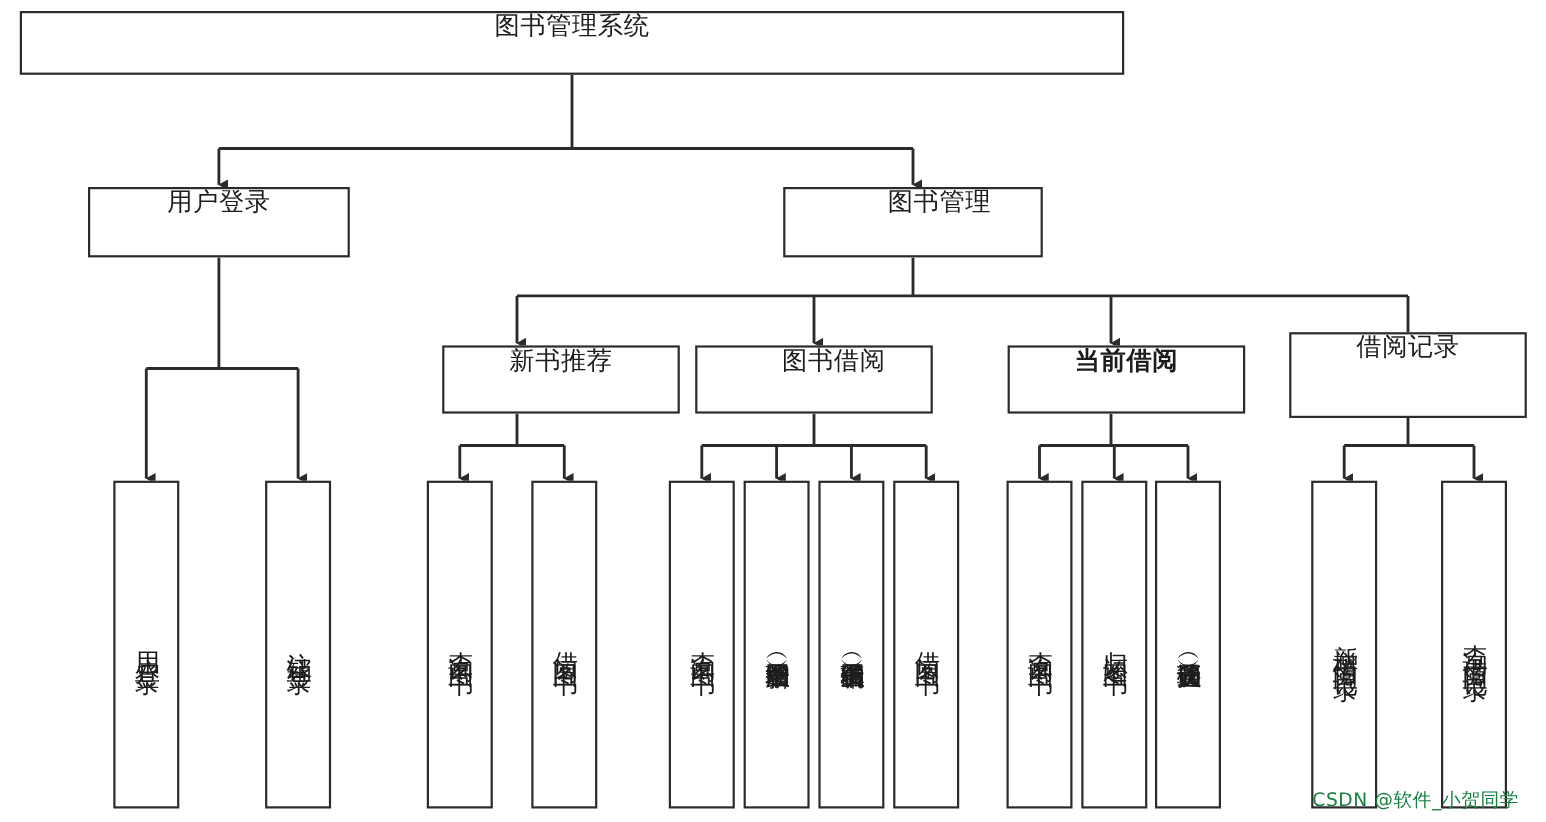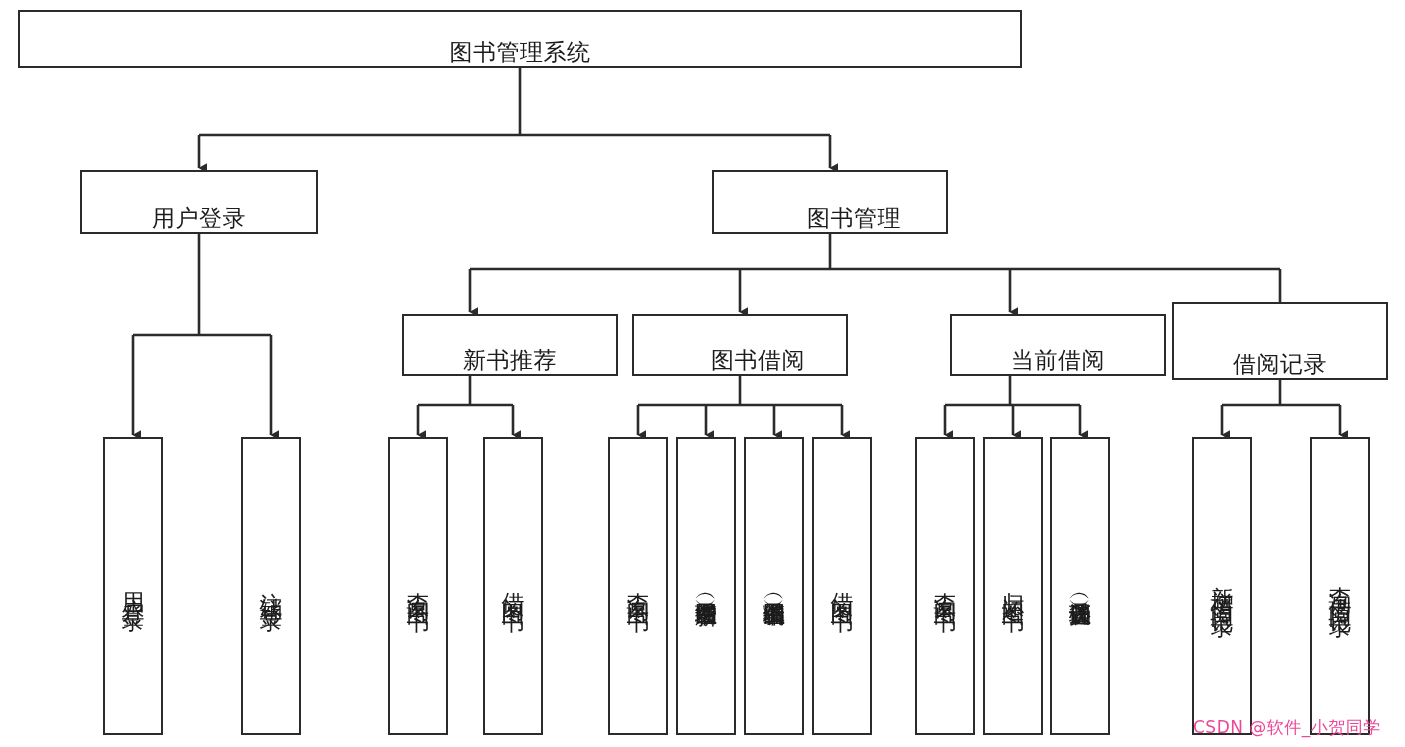--- a/index.html
+++ b/index.html
@@ -21,21 +21,21 @@
     width:1405px;
     height:747px;
     pointer-events:none;
   }
   .node{
     position:absolute;
     box-sizing:border-box;
     border:2.5px solid #2b2b2b;
     background:#ffffff;
     display:flex;
-    align-items:flex-end;
+    align-items:flex-start;
     justify-content:center;
     overflow:hidden;
   }
   .node .lbl{
     display:block;
     text-align:center;
     line-height:1.12;
     color:#1c1c1c;
     white-space:nowrap;
   }
@@ -59,21 +59,21 @@
     white-space:nowrap;
     max-height:292px;
   }
   .node.v .lbl.tight{
     letter-spacing:0px;
     font-size:22px;
   }
   .watermark{
     position:absolute;
     font-size:17px;
-    color:#ec4899;
+    color:#15803d;
     white-space:nowrap;
     letter-spacing:0.5px;
     font-family:"DejaVu Sans","Liberation Sans",sans-serif;
   }
 </style>
 </head>
 <body>
 
 <div id="canvas">
 
@@ -140,21 +140,21 @@
   </div>
 
   <div class="node h" style="left:362px; top:314px; width:216px; height:62px;margin-left:40px;">
     <span class="lbl">新书推荐</span>
   </div>
 
   <div class="node h" style="left:632px; top:314px; width:216px; height:62px;padding-left:36px;">
     <span class="lbl">图书借阅</span>
   </div>
 
-  <div class="node h" style="left:950px; top:314px; width:216px; height:62px;">
+  <div class="node h" style="left:916px; top:314px; width:216px; height:62px;font-weight:bold;">
     <span class="lbl">当前借阅</span>
   </div>
 
   <div class="node h" style="left:1172px; top:302px; width:216px; height:78px;">
     <span class="lbl">借阅记录</span>
   </div>
 
   <div class="node v" style="left:103px; top:437px; width:60px; height:298px;">
     <span class="lbl">用户登录</span>
   </div>

